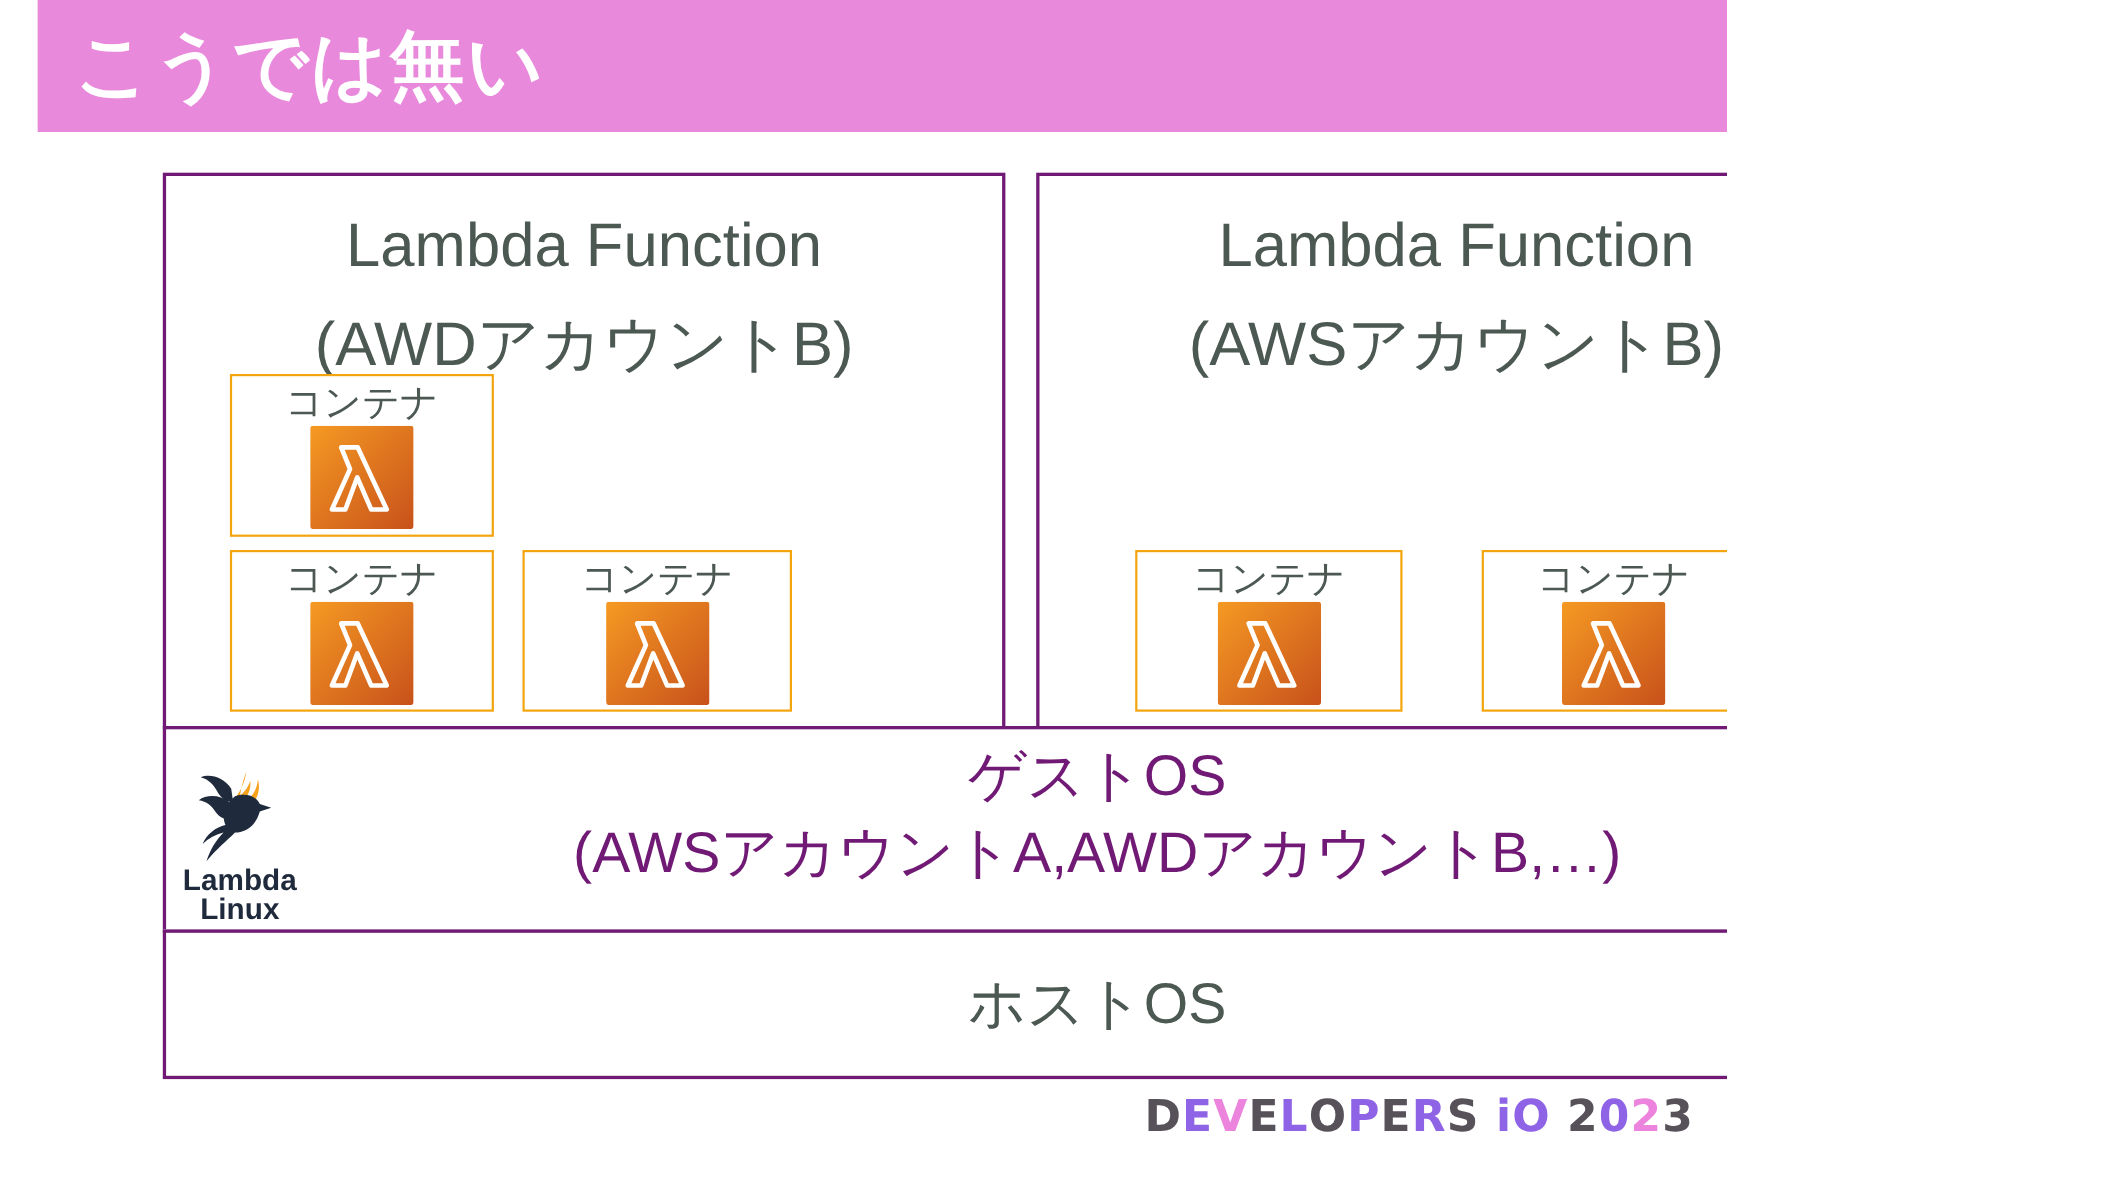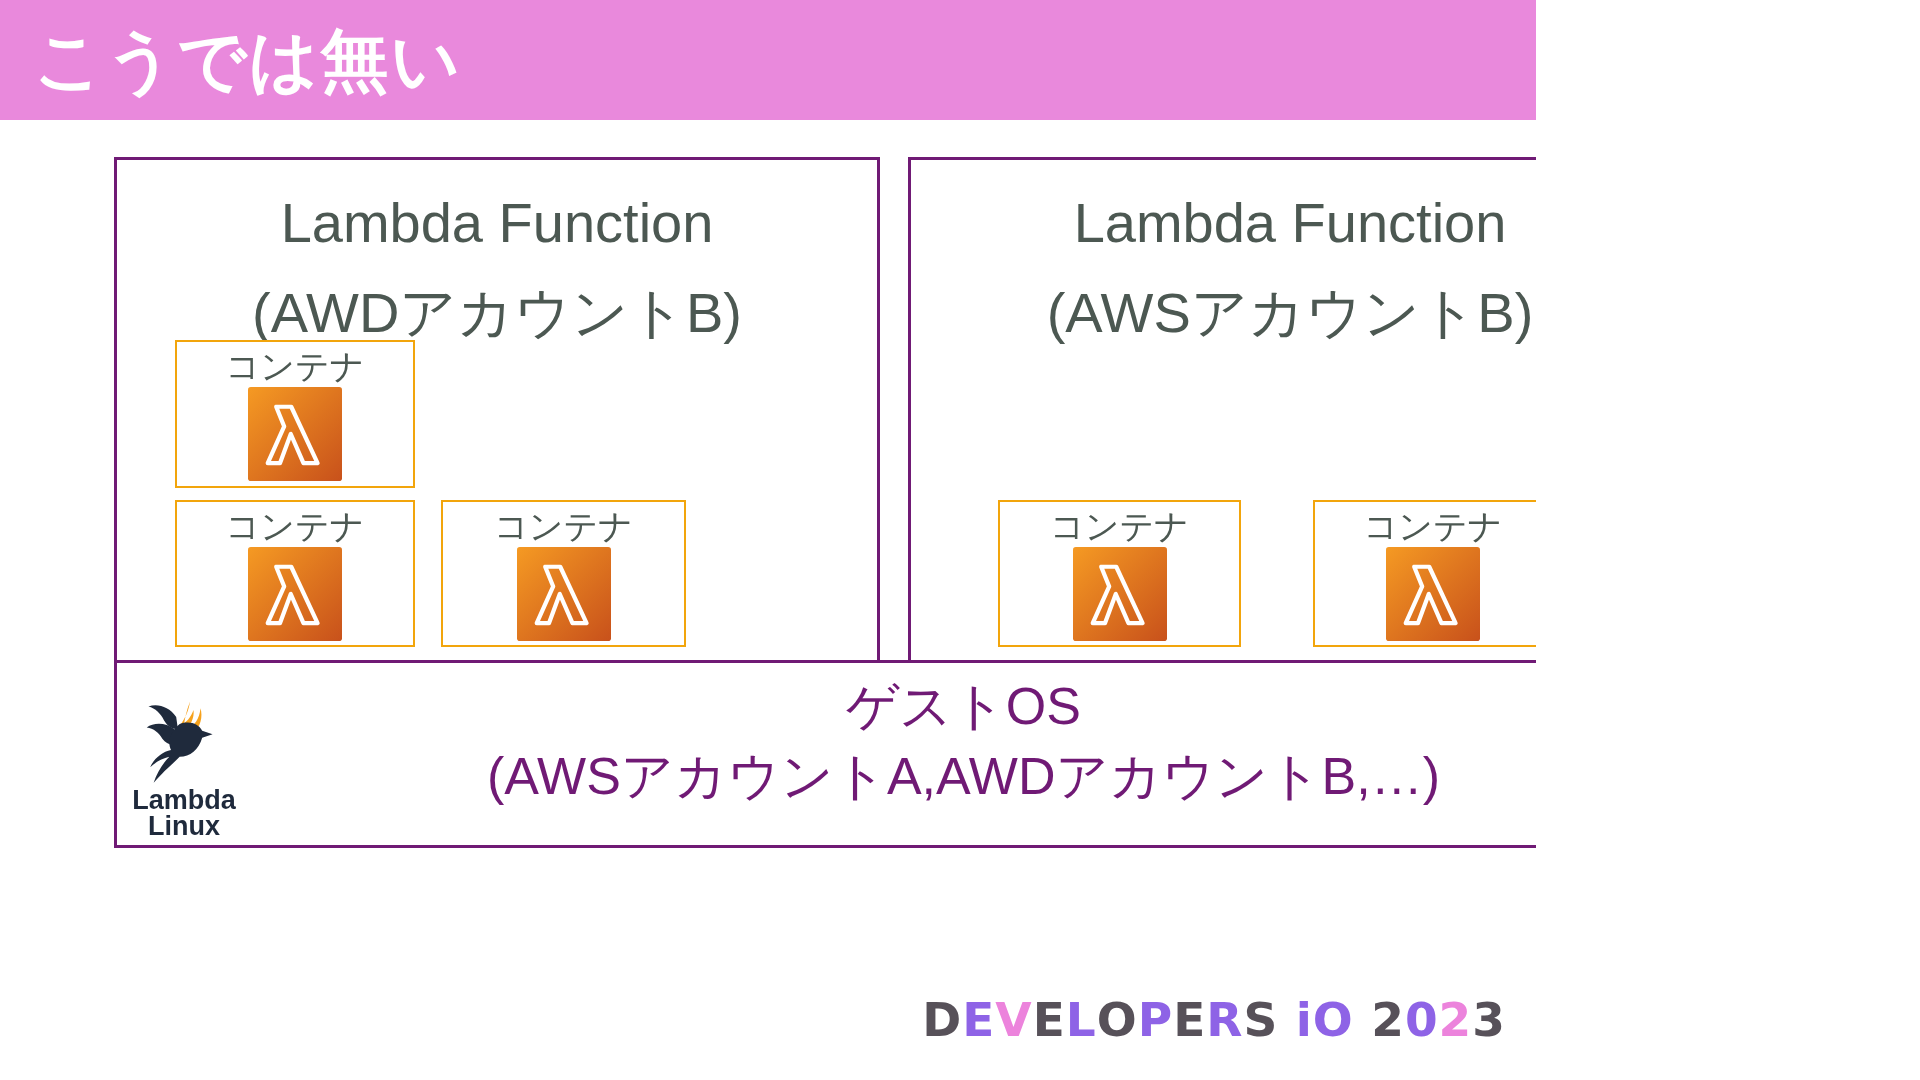--- a/index.html
+++ b/index.html
@@ -1,18 +1,19 @@
 <!DOCTYPE html>
 <html><head>
 <meta charset="utf-8">
 <style>
   html,body{margin:0;padding:0;background:#ffffff;}
   .stage{
     position:relative;width:1536px;height:1080px;overflow:hidden;background:#ffffff;
     font-family:"Liberation Sans","DejaVu Sans",sans-serif;
+    margin-left:34px;
   }
   
   .header{position:absolute;left:0;top:0;width:1920px;height:120px;background:#E989DC;}
   .header-title{
     position:absolute;left:34px;top:16px;font-size:68px;line-height:88px;
     color:#ffffff;font-weight:600;letter-spacing:2px;white-space:nowrap;
   }
   .page-num{
     position:absolute;right:52px;top:16px;font-size:60px;line-height:70px;
     color:#111111;font-weight:500;
@@ -46,21 +47,21 @@
   .cb4{left:87px;top:340px;width:243px;height:147px;}   
   .cb5{left:402px;top:340px;width:240px;height:147px;}
   .container-label{font-size:34px;line-height:40px;margin-top:4px;color:#4C5852;}
   .lambda-icon{display:block;width:94px;height:94px;margin:1px auto 0 auto;}
   
   .amazon-logo{position:absolute;left:12px;top:36px;width:110px;text-align:center;}
   .bird-icon{display:block;width:78px;height:88px;margin:0 auto;}
   .amazon-text{font-size:27px;line-height:26px;font-weight:bold;color:#1F2A3C;letter-spacing:0px;}
   
   .footer-logo{
-    position:absolute;right:30px;top:992px;font-size:47px;font-weight:800;
+    position:absolute;right:30px;top:992px;font-size:40px;font-weight:800;
     letter-spacing:1px;white-space:pre;font-family:"DejaVu Sans","Liberation Sans",sans-serif;
   }
   .footer-logo span{display:inline-block;}
 </style>
 </head>
 <body>
 
 <div class="stage">
 
   <svg width="0" height="0" style="position:absolute" aria-hidden="true">
@@ -142,16 +143,19 @@
         <path fill="#F6A21D" d="M52 2 C50 14 46 22 40 30 C48 27 53 20 56 12 C57 21 53 29 47 35 C57 31 63 22 64 10 C67 20 64 31 56 39 L44 37 C45 24 48 12 52 2 Z"></path>
         <path fill="#1F2A3C" d="M36 20 C28 8 14 4 4 8 C12 10 18 16 22 24 C26 31 32 34 38 34 Z"></path>
         <path fill="#1F2A3C" d="M34 34 C24 26 10 26 2 32 C10 33 16 38 20 45 C25 52 32 53 37 50 Z"></path>
         <path fill="#1F2A3C" d="M40 28 C52 24 62 28 66 36 L78 40 L66 44 C62 58 52 66 40 66 C30 76 22 82 10 96 C14 84 20 74 28 66 C20 68 12 72 6 78 C10 68 20 60 30 58 C26 50 28 38 40 28 Z"></path>
       </svg>
       <div class="amazon-text">Lambda</div>
       <div class="amazon-text">Linux</div>
     </div>
   </div>
 
+  <div class="box host-box">
+    <div class="host-label">ホストOS</div>
+  </div>
 
   <div class="footer-logo"><span style="color: rgb(87, 81, 89);">D</span><span style="color: rgb(142, 99, 230);">E</span><span style="color: rgb(236, 131, 220);">V</span><span style="color: rgb(87, 81, 89);">E</span><span style="color: rgb(142, 99, 230);">L</span><span style="color: rgb(87, 81, 89);">O</span><span style="color: rgb(142, 99, 230);">P</span><span style="color: rgb(87, 81, 89);">E</span><span style="color: rgb(142, 99, 230);">R</span><span style="color: rgb(87, 81, 89);">S</span><span style="color: rgb(87, 81, 89);"> </span><span style="color: rgb(142, 99, 230);">i</span><span style="color: rgb(142, 99, 230);">O</span><span style="color: rgb(87, 81, 89);"> </span><span style="color: rgb(87, 81, 89);">2</span><span style="color: rgb(142, 99, 230);">0</span><span style="color: rgb(236, 131, 220);">2</span><span style="color: rgb(87, 81, 89);">3</span></div>
 
 </div>
 
 </body></html>

